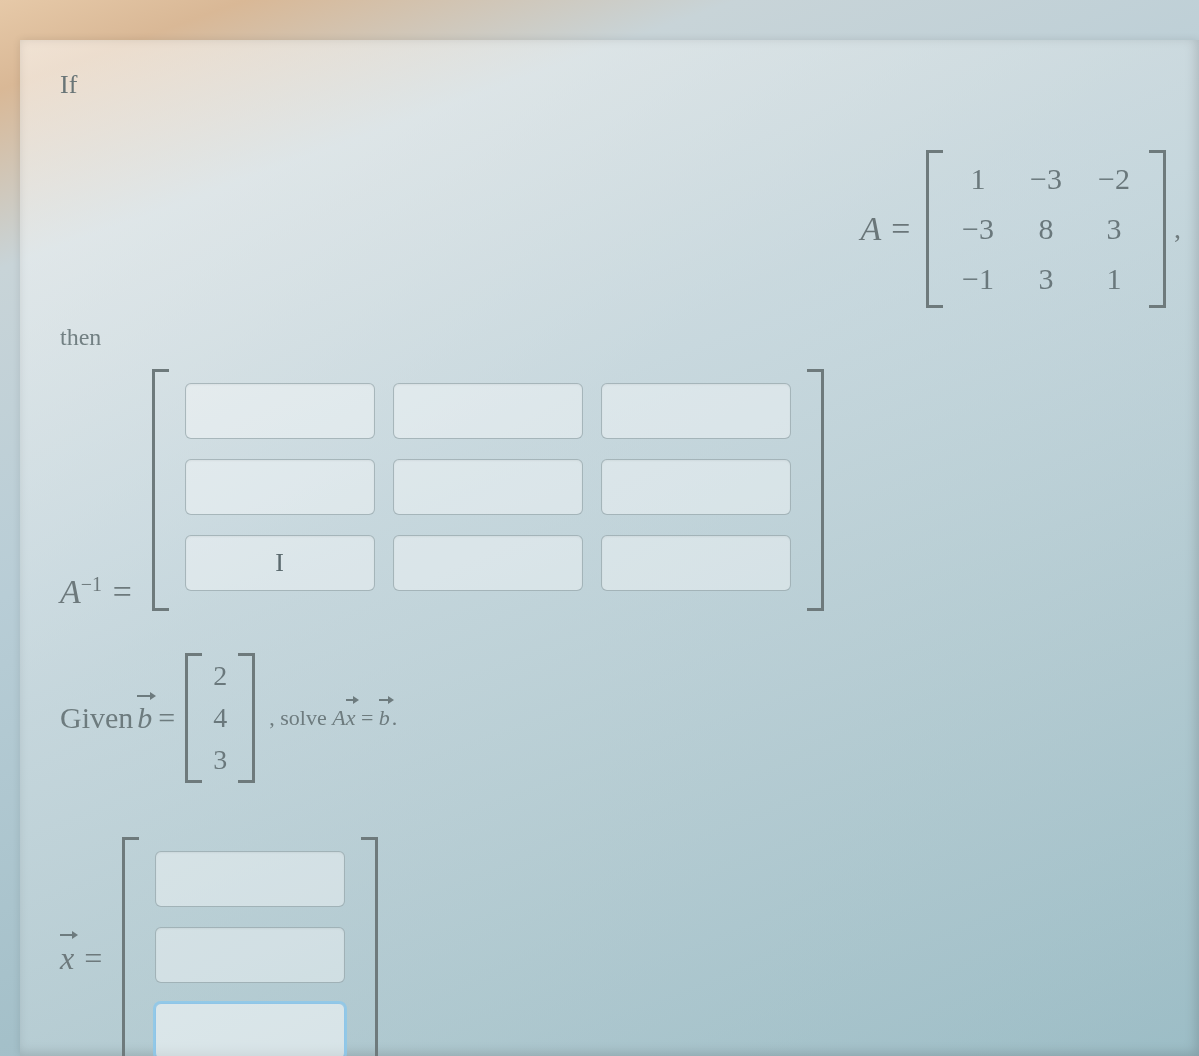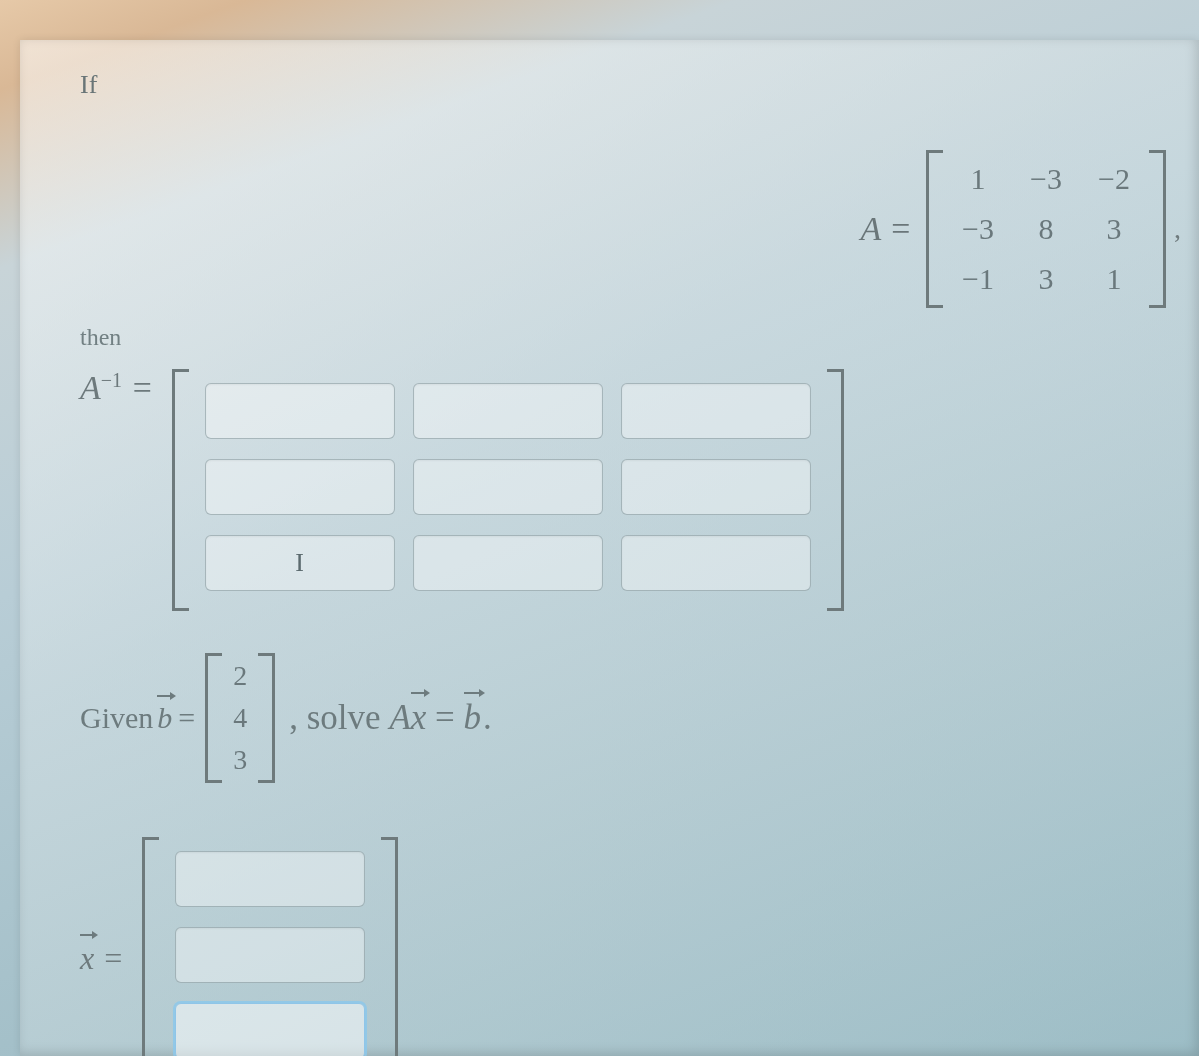--- a/index.html
+++ b/index.html
@@ -15,21 +15,21 @@
     position: relative;
   }
   .page {
     position: absolute;
     left: 20px;
     top: 40px;
     right: 0;
     bottom: 0;
     background: linear-gradient(150deg, rgba(255,255,255,0.55) 0%, rgba(220,230,232,0.45) 40%, rgba(180,205,210,0.35) 100%);
     box-shadow: -3px -3px 12px rgba(0,0,0,0.15) inset, 0 0 8px rgba(0,0,0,0.1);
-    padding: 30px 10px 30px 60px;
+    padding: 30px 10px 30px 40px;
     color: #6e7a7c;
     font-size: 28px;
   }
   .math-italic { font-style: italic; font-family: Georgia, serif; }
   .row-block { margin-bottom: 34px; }
   .label-if { font-size: 26px; color: #697577; }
   .label-then { font-size: 24px; color: #728083; margin-top: 10px; margin-bottom: 18px; }
 
   .matrix-A-block {
     position: absolute;
@@ -87,21 +87,21 @@
     display: flex;
     align-items: center;
     justify-content: center;
     font-size: 30px;
     color: #6a787c;
   }
 
   
   .Ainv-row {
     display: flex;
-    align-items: flex-start;
+    align-items: flex-end;
     margin-top: 6px;
   }
   .Ainv-label {
     font-size: 34px;
     font-style: italic;
     color: #6d797c;
     margin-right: 18px;
     white-space: nowrap;
   }
   .sup { font-size: 20px; vertical-align: super; font-style: normal; }
@@ -176,21 +176,21 @@
     padding: 14px 18px;
   }
   .x-row .cell-input.active {
     border-color: #8fc5e8;
     box-shadow: 0 0 0 2px rgba(140,200,235,0.85);
     background: rgba(255,255,255,0.5);
   }
 
   .big-bracket .bracket { min-height: 100%; }
 
-  .solve-text { margin-left: 14px; font-size: 35px; }
+  .solve-text { margin-left: 14px; font-size: 22px; }
   .period { margin-left: 2px; }
 </style>
 </head>
 <body>
 
 <div class="page">
 
   <div class="row-block label-if">If</div>
 
   <div class="matrix-A-block matrix-A">

